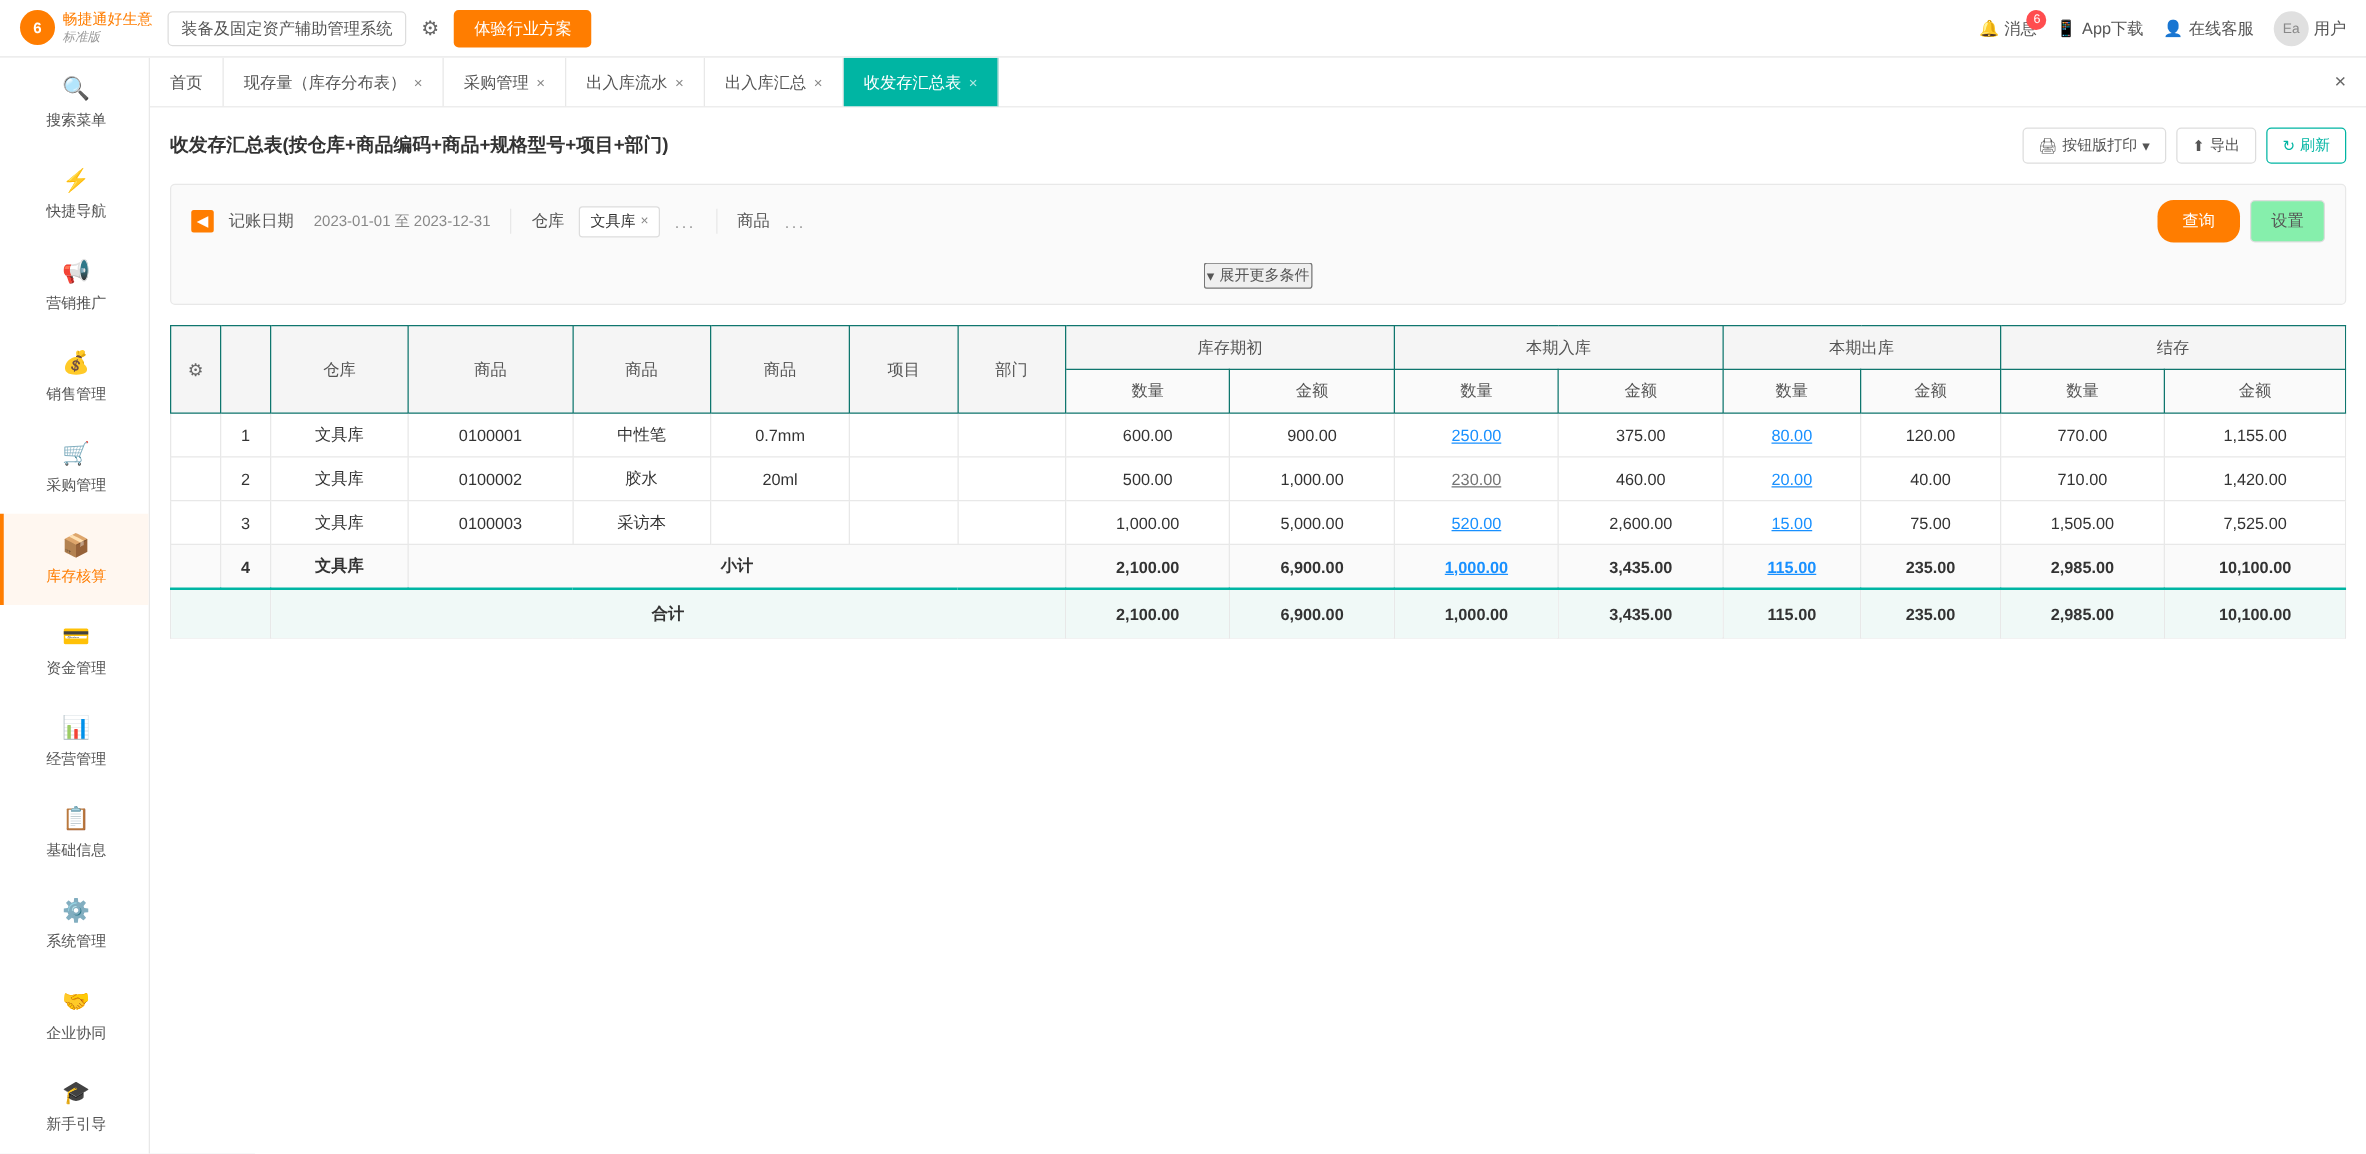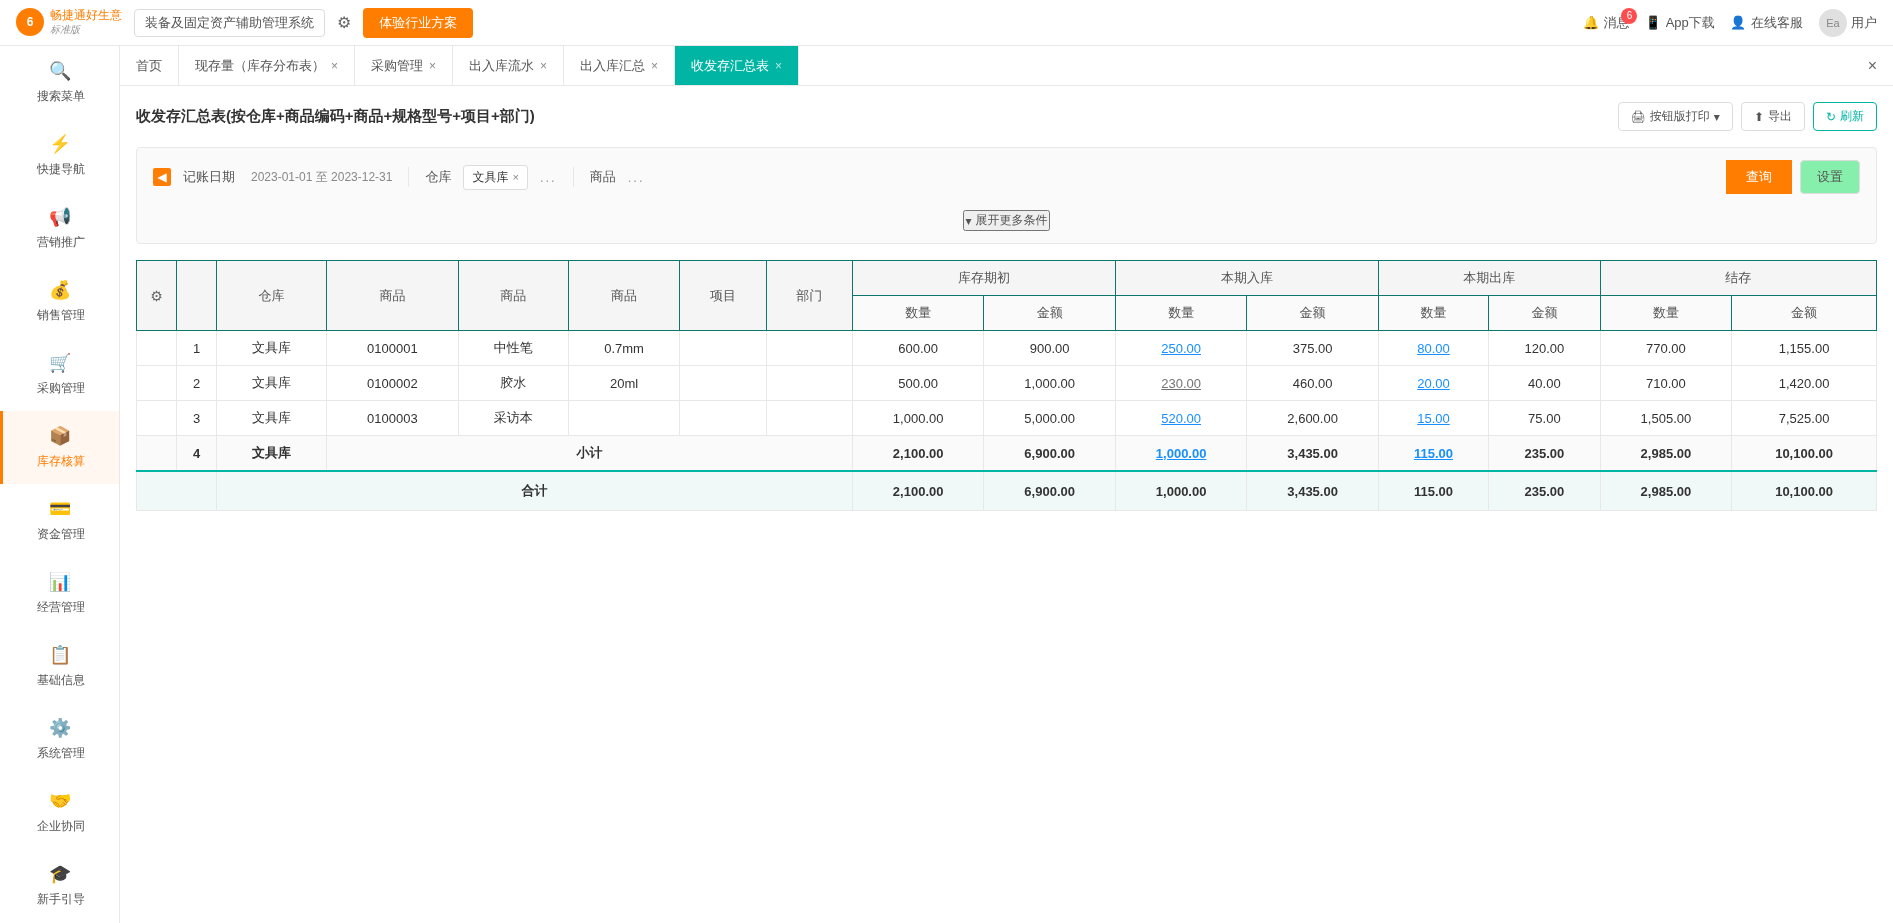--- a/index.html
+++ b/index.html
@@ -61,21 +61,21 @@
     .date-btn { padding: 3px 8px; border: 1px solid #ddd; border-radius: 3px; cursor: pointer; font-size: 12px; color: #555; background: #fff; }
     .date-btn.active { background: #ff7d00; color: #fff; border-color: #ff7d00; }
     .date-range { font-size: 12px; color: #888; margin-left: 4px; }
     .filter-divider { width: 1px; height: 20px; background: #e8e8e8; margin: 0 4px; }
     .warehouse-tag { display: flex; align-items: center; gap: 4px; background: #fff; border: 1px solid #ddd; border-radius: 3px; padding: 3px 8px; font-size: 12px; }
     .tag-close { cursor: pointer; color: #888; font-size: 11px; }
     .dots-btn { cursor: pointer; color: #999; letter-spacing: 2px; }
     .expand-btn { display: flex; align-items: center; gap: 4px; cursor: pointer; color: #555; font-size: 12px; margin: 8px auto 0; width: fit-content; }
     
     
-    .query-btn { background: #ff7d00; color: #fff; border: none; border-radius: 0; padding: 7px 20px; cursor: pointer; font-size: 13px; }
+    .query-btn { background: #ff7d00; color: #fff; border: none; border-radius: 13px; padding: 7px 20px; cursor: pointer; font-size: 13px; }
     .settings-btn2 { background: #86efac; color: #555; border: 1px solid #ddd; border-radius: 4px; padding: 7px 16px; cursor: pointer; font-size: 13px; }
 
     
     .table-container { overflow-x: auto; }
     table { width: 100%; border-collapse: collapse; font-size: 13px; }
     thead tr { background: #f5f5f5; }
     th { padding: 8px 10px; border: 1px solid #0f766e; color: #555; font-weight: 500; text-align: center; white-space: nowrap; }
     td { padding: 8px 10px; border: 1px solid #e8e8e8; color: #333; text-align: center; white-space: nowrap; }
     .row-subtotal { background: #fafafa; font-weight: bold; }
     .row-subtotal td { font-weight: bold; }

